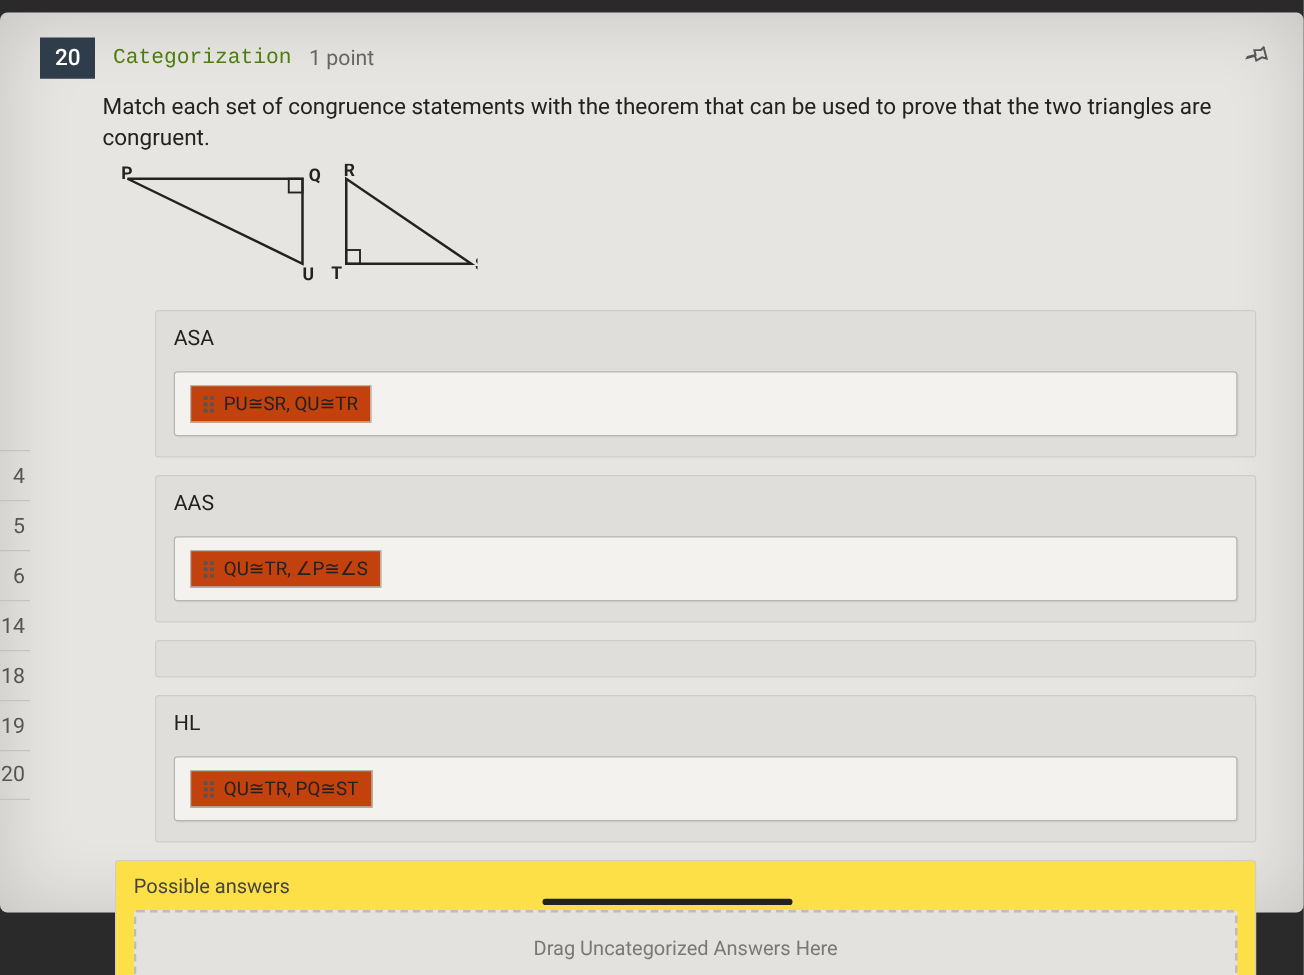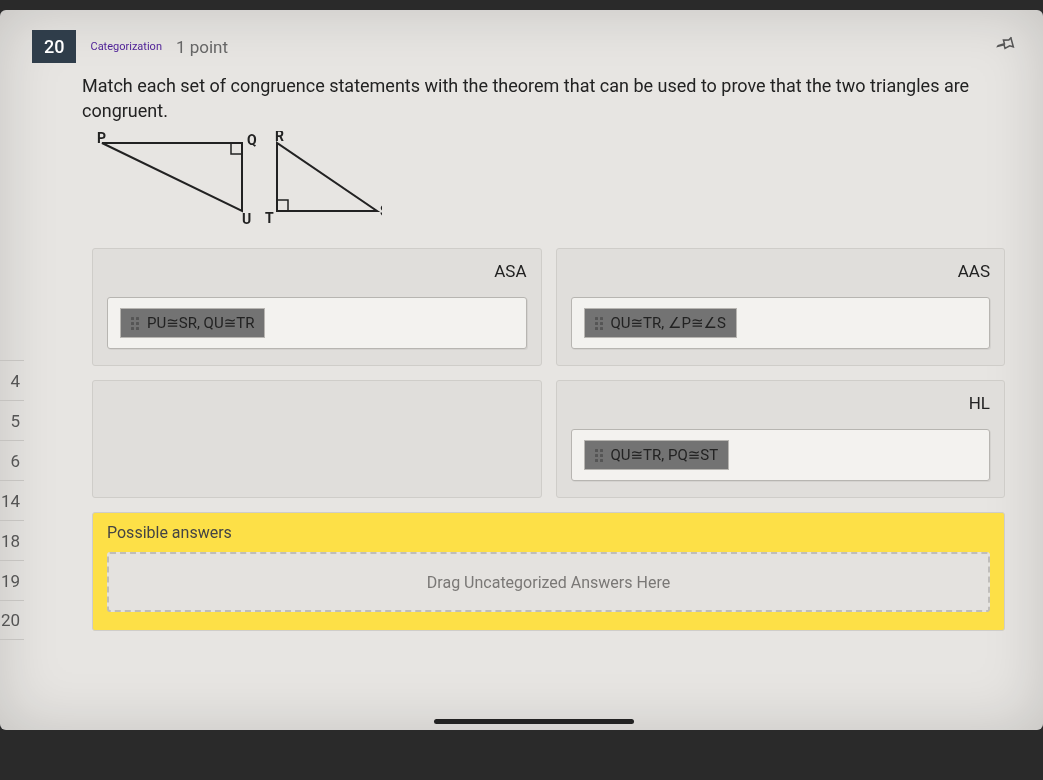--- a/index.html
+++ b/index.html
@@ -51,47 +51,46 @@
     gap: 14px;
     margin-bottom: 10px;
   }
   .q-number {
     background: #2f3d4a;
     color: #fff;
     font-size: 18px;
     padding: 6px 12px;
     font-weight: 500;
   }
-  .q-type { color: #4c1d95; font-size: 11px; }
+  .q-type { color: #4d7c0f; font-size: 17px; font-family: Liberation Mono, monospace; }
   .q-points { color: #666; font-size: 17px; }
   .pin-icon {
     margin-left: auto;
     color: #555;
     font-size: 20px;
     cursor: pointer;
     transform: rotate(30deg);
   }
   .prompt {
     color: #222;
     font-size: 18px;
     line-height: 1.4;
     margin: 0 0 8px 50px;
     max-width: 900px;
   }
   .diagram {
     margin-left: 60px;
     margin-bottom: 18px;
   }
   .categories {
-    margin-left: 60px;
+    margin-left: 92px;
     margin-right: 10px;
     display: grid;
-    grid-template-columns: 1fr 1fr;
+    grid-template-columns: 1fr;
     gap: 14px;
-    text-align: right;
   }
   .cat-box {
     background: #e0dedb;
     border: 1px solid #cfcdc9;
     border-radius: 3px;
     padding: 12px 14px 16px 14px;
   }
   .cat-title {
     font-size: 17px;
     color: #222;
@@ -109,21 +108,21 @@
     color: #222;
     cursor: grab;
     box-shadow: 1px 1px 0 rgba(0,0,0,0.05);
   }
   .inner-chip {
     border: 1px solid #b7b5b1;
     padding: 5px 10px;
     display: flex;
     align-items: center;
     gap: 8px;
-    background: #737373;
+    background: #c2410c;
   }
   .grip {
     display: inline-grid;
     grid-template-columns: repeat(2, 3px);
     grid-template-rows: repeat(3, 3px);
     gap: 2px;
   }
   .grip span {
     width: 3px; height: 3px; background: #555; border-radius: 0.5px;
   }

